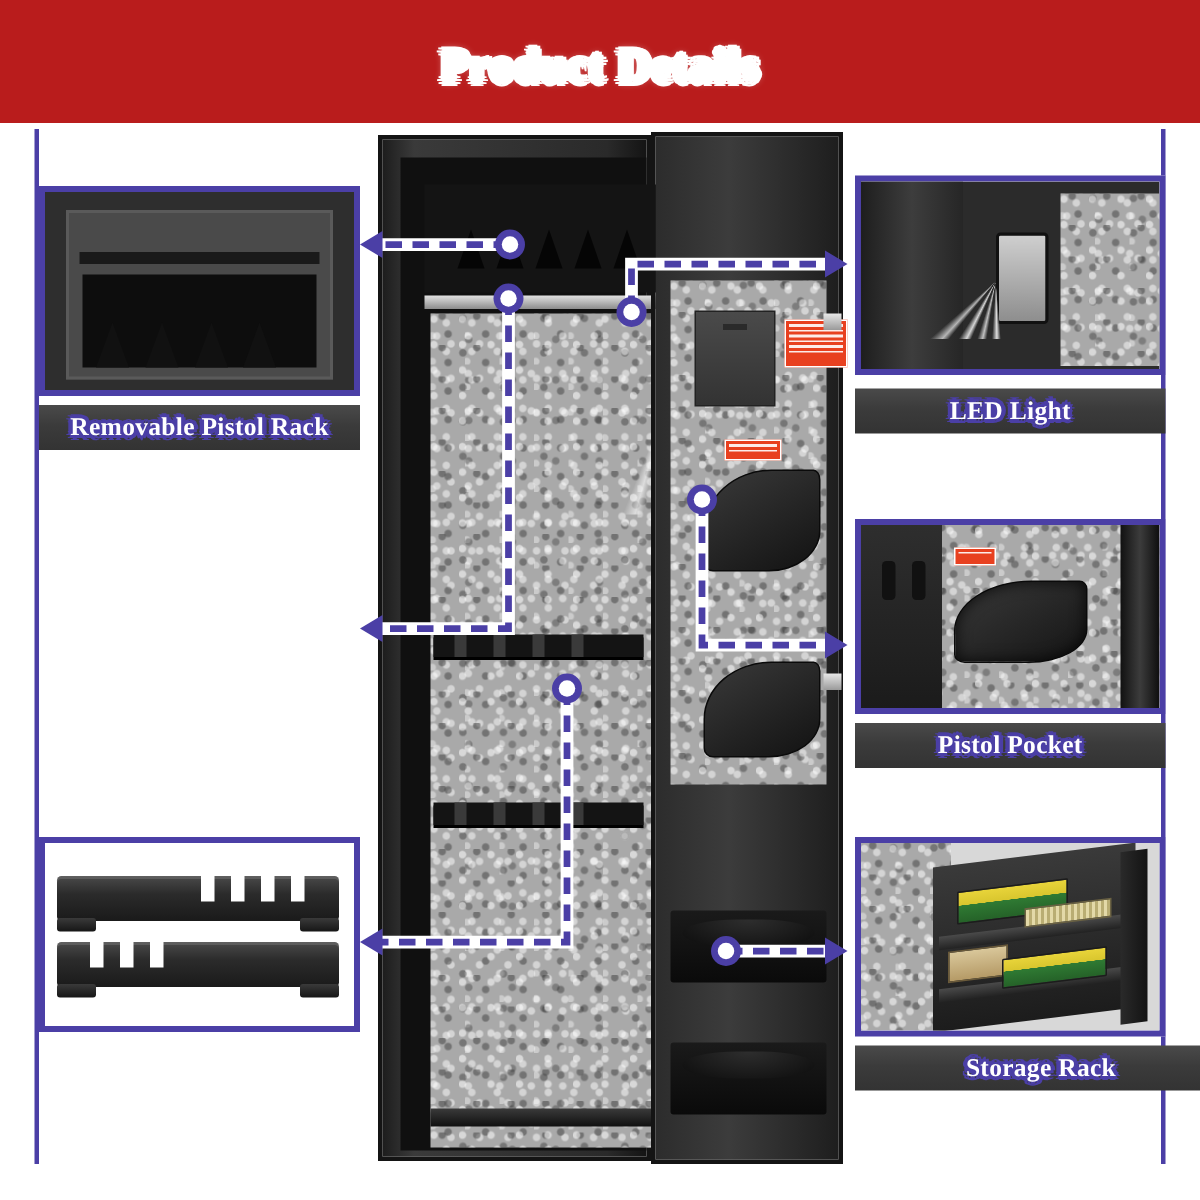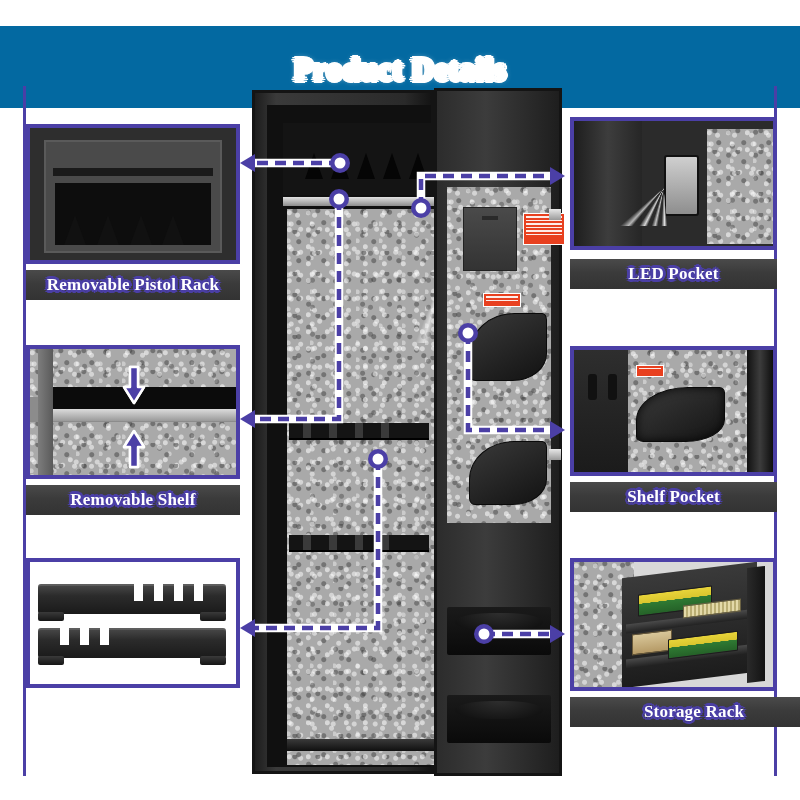--- a/index.html
+++ b/index.html
@@ -7,22 +7,21 @@
     width:800px;height:800px;
     background:#ffffff;
     font-family:"Liberation Serif", serif;
     overflow:hidden;
   }
   #page{position:relative;width:800px;height:800px;overflow:hidden;background:#fff;}
 
   
   .banner{
     position:absolute;left:0;top:0;width:800px;height:82px;
-    background:#0369a1;
-    margin-top:26px;
+    background:#b91c1c;
   }
   .banner-title{
     position:absolute;left:0;top:26px;width:800px;
     text-align:center;
     font-family:"Liberation Serif", serif;
     font-size:31px;font-weight:bold;letter-spacing:.5px;
     color:#ffffff;
     text-shadow:
       -2px -2px 0 #ffffff, 2px -2px 0 #ffffff,-2px 2px 0 #ffffff, 2px 2px 0 #ffffff,
       -3px 0 0 #ffffff, 3px 0 0 #ffffff, 0 -3px 0 #ffffff, 0 3px 0 #ffffff,
@@ -283,40 +282,20 @@
           <span class="tooth" style="left:48%;bottom:6%"></span>
           <span class="tooth" style="left:67%;bottom:6%"></span>
         </div>
       </div>
     </div>
     <div class="label" style="top:146px;width:214px;height:30px;">
       <span>Removable Pistol Rack</span>
     </div>
   </div>
 
-  <div class="card" style="left:26px;top:345px;width:214px;height:180px;">
-    <div class="photo" style="width:214px;height:134px;">
-      <div class="art" style="background:#8c8c8c;">
-        <div class="art felt" style="top:0;height:38%;"></div>
-        <div class="sh-band" style="top:30%"></div>
-        <div class="sh-plate" style="top:48%"></div>
-        <div class="art felt" style="top:58%;height:42%;"></div>
-        <div class="sh-post"></div>
-        <svg class="arr" style="left:44%;top:13%;" viewBox="0 0 26 42">
-          <path d="M9 2 h8 v20 h6 L13 38 3 22 h6 z" fill="#4b3fa6" stroke="#ffffff" stroke-width="2.5" stroke-linejoin="round"></path>
-        </svg>
-        <svg class="arr" style="left:44%;top:62%;" viewBox="0 0 26 42">
-          <path d="M13 4 l10 16 h-6 v20 H9 V20 H3 z" fill="#4b3fa6" stroke="#ffffff" stroke-width="2.5" stroke-linejoin="round"></path>
-        </svg>
-      </div>
-    </div>
-    <div class="label" style="top:140px;width:214px;height:30px;">
-      <span>Removable Shelf</span>
-    </div>
-  </div>
 
   <div class="card" style="left:26px;top:558px;width:214px;height:180px;">
     <div class="photo" style="width:214px;height:130px;background:#ffffff;">
       <div class="art" style="background:#ffffff;">
         <div class="rr-bar" style="left:8px;top:22px;width:188px;">
           <span class="rr-notch" style="left:96px"></span>
           <span class="rr-notch" style="left:116px"></span>
           <span class="rr-notch" style="left:136px"></span>
           <span class="rr-notch" style="left:156px"></span>
           <span class="rr-foot" style="left:0px"></span>
@@ -336,39 +315,39 @@
   <div class="card" style="left:570px;top:117px;width:207px;height:180px;">
     <div class="photo" style="width:207px;height:133px;">
       <div class="art led-bg">
         <div class="led-door"></div>
         <div class="led-felt felt"></div>
         <div class="led-unit"></div>
         <div class="led-rays"></div>
       </div>
     </div>
     <div class="label" style="top:142px;width:207px;height:30px;">
-      <span>LED Pocket</span>
+      <span>LED Light</span>
     </div>
   </div>
 
   <div class="card" style="left:570px;top:346px;width:207px;height:180px;">
     <div class="photo" style="width:207px;height:130px;">
       <div class="art pp-bg felt">
         <div class="pp-left"></div>
         <span class="pp-hook" style="left:14px;top:24px"></span>
         <span class="pp-hook" style="left:34px;top:24px"></span>
         <div class="red-label" style="left:31%;top:12%;width:26px;height:10px;">
             <i></i>
           </div>
         <div class="pp-pocket"></div>
         <div class="pp-right"></div>
       </div>
     </div>
     <div class="label" style="top:136px;width:207px;height:30px;">
-      <span>Shelf Pocket</span>
+      <span>Pistol Pocket</span>
     </div>
   </div>
 
   <div class="card" style="left:570px;top:558px;width:207px;height:180px;">
     <div class="photo" style="width:207px;height:133px;">
       <div class="art sr-bg">
         <div class="sr-felt felt"></div>
         <div class="sr-body"></div>
         <div class="sr-shelf" style="left:26%;top:44%;width:62%;height:9px;"></div>
         <div class="sr-shelf" style="left:26%;top:72%;width:62%;height:9px;"></div>

